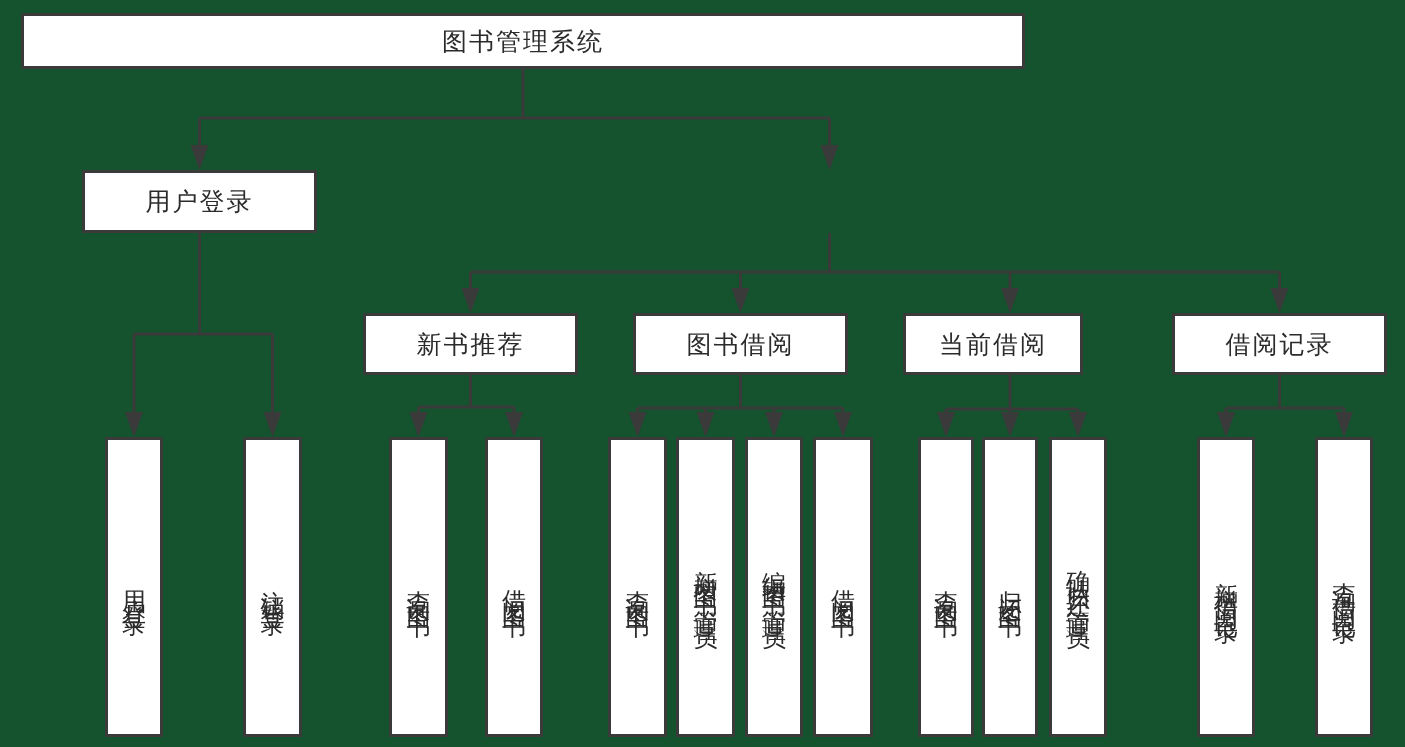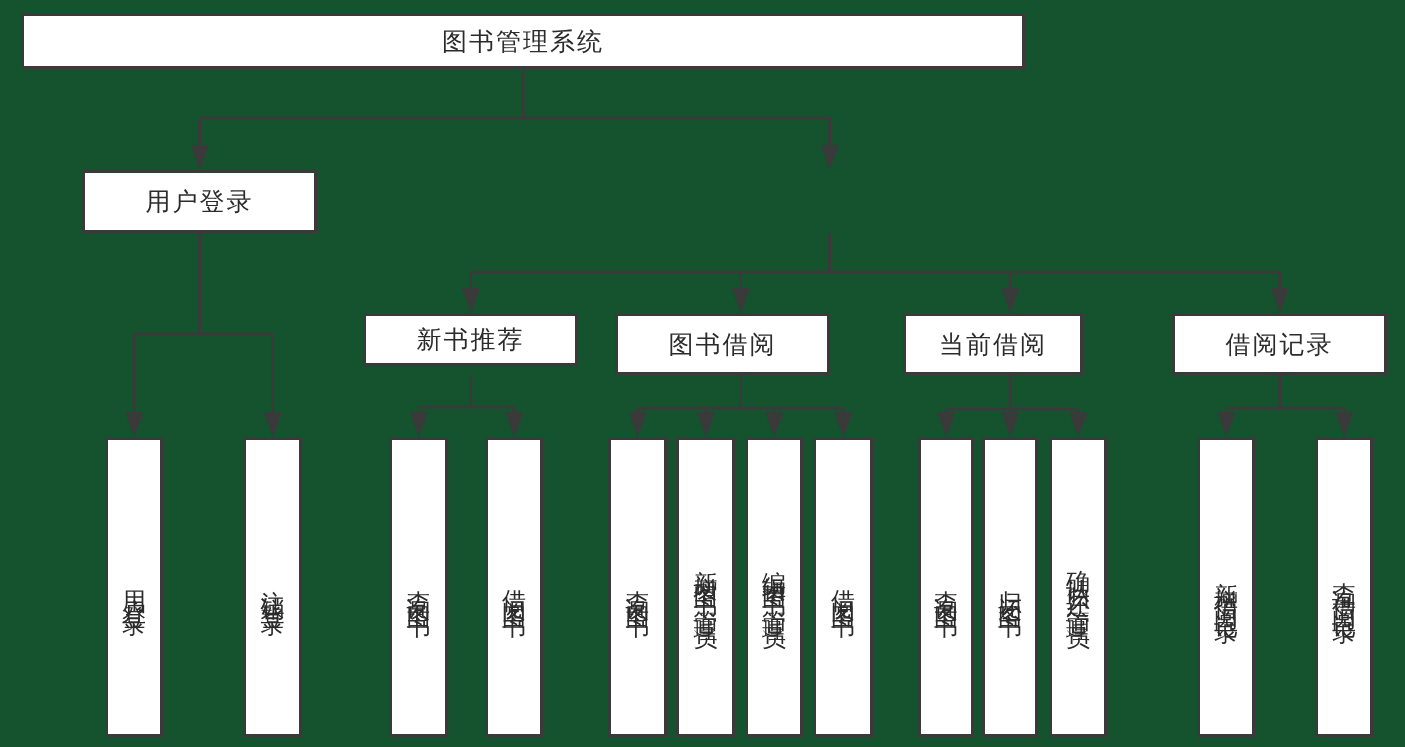--- a/index.html
+++ b/index.html
@@ -103,24 +103,24 @@
   </svg>
 
   <div class="node h" style="left:21px; top:13px; width:1004px; height:56px;">
     <span>图书管理系统</span>
   </div>
 
   <div class="node h" style="left:82px; top:170px; width:235px; height:63px;">
     <span>用户登录</span>
   </div>
 
-  <div class="node h" style="left:363px; top:313px; width:215px; height:53px;">
+  <div class="node h" style="left:363px; top:313px; width:215px; height:62px;">
     <span>新书推荐</span>
   </div>
-  <div class="node h" style="left:615px; top:313px; width:215px; height:62px;">
+  <div class="node h" style="left:633px; top:313px; width:215px; height:62px;">
     <span>图书借阅</span>
   </div>
   <div class="node h" style="left:903px; top:313px; width:180px; height:62px;font-family:Liberation Serif, serif;">
     <span>当前借阅</span>
   </div>
   <div class="node h" style="left:1172px; top:313px; width:215px; height:62px;">
     <span>借阅记录</span>
   </div>
 
   <div class="node leaf" style="left:105px; top:437px; width:58px; height:300px;">

